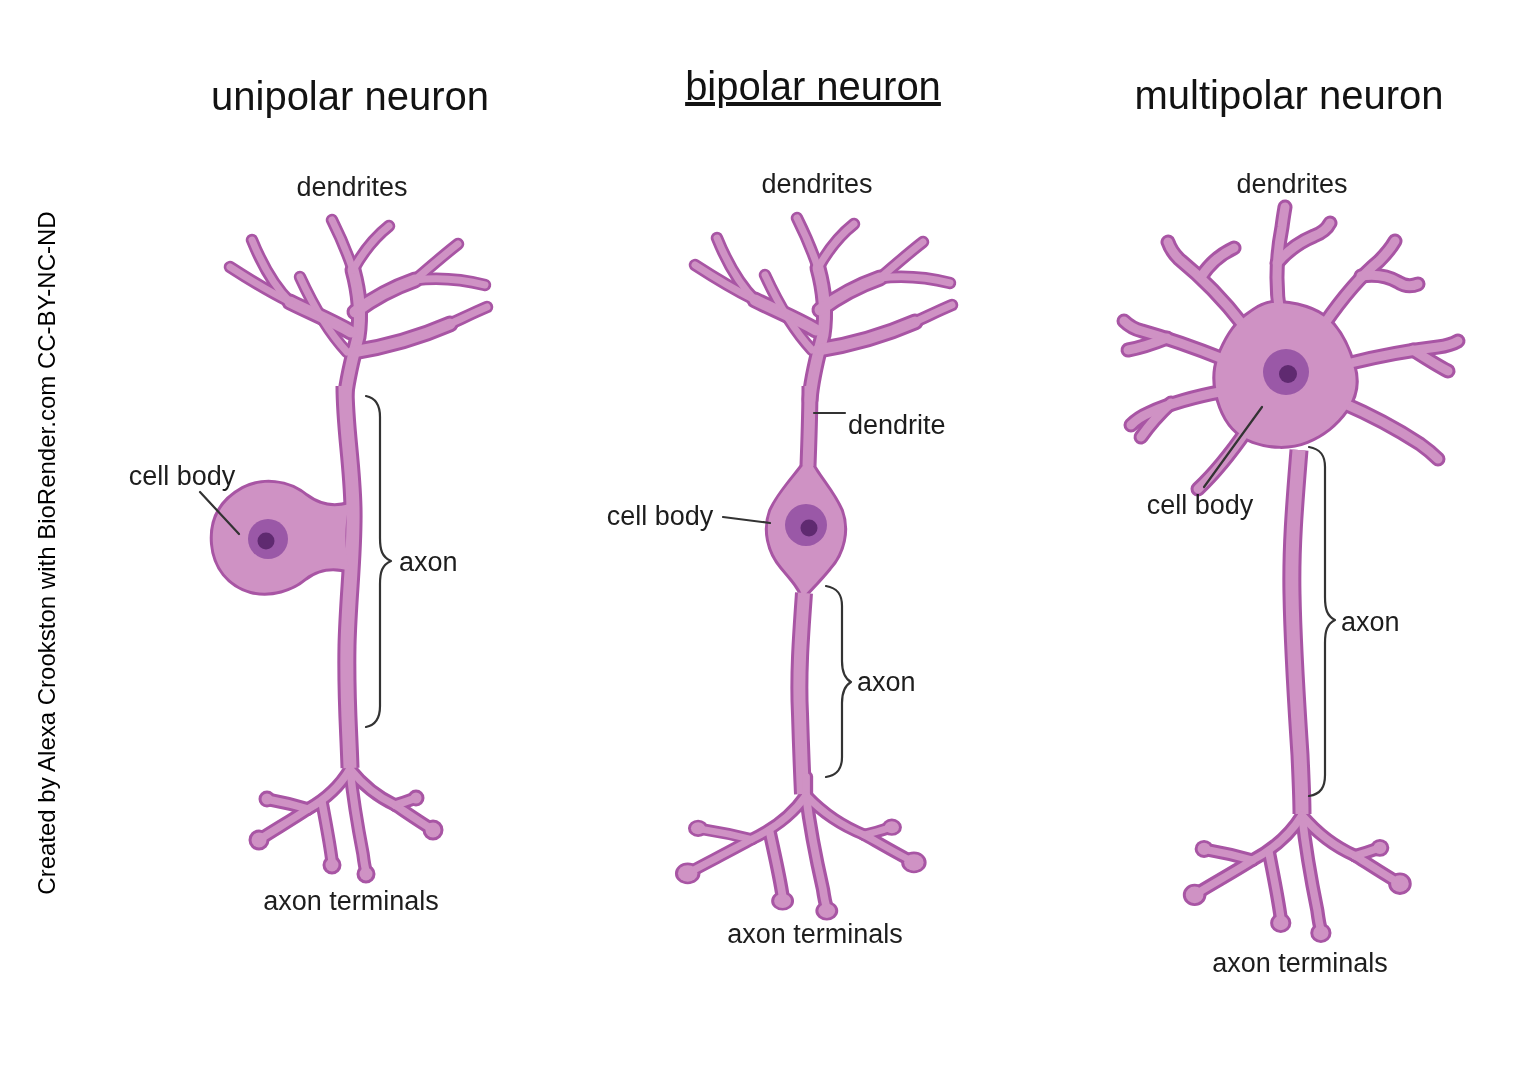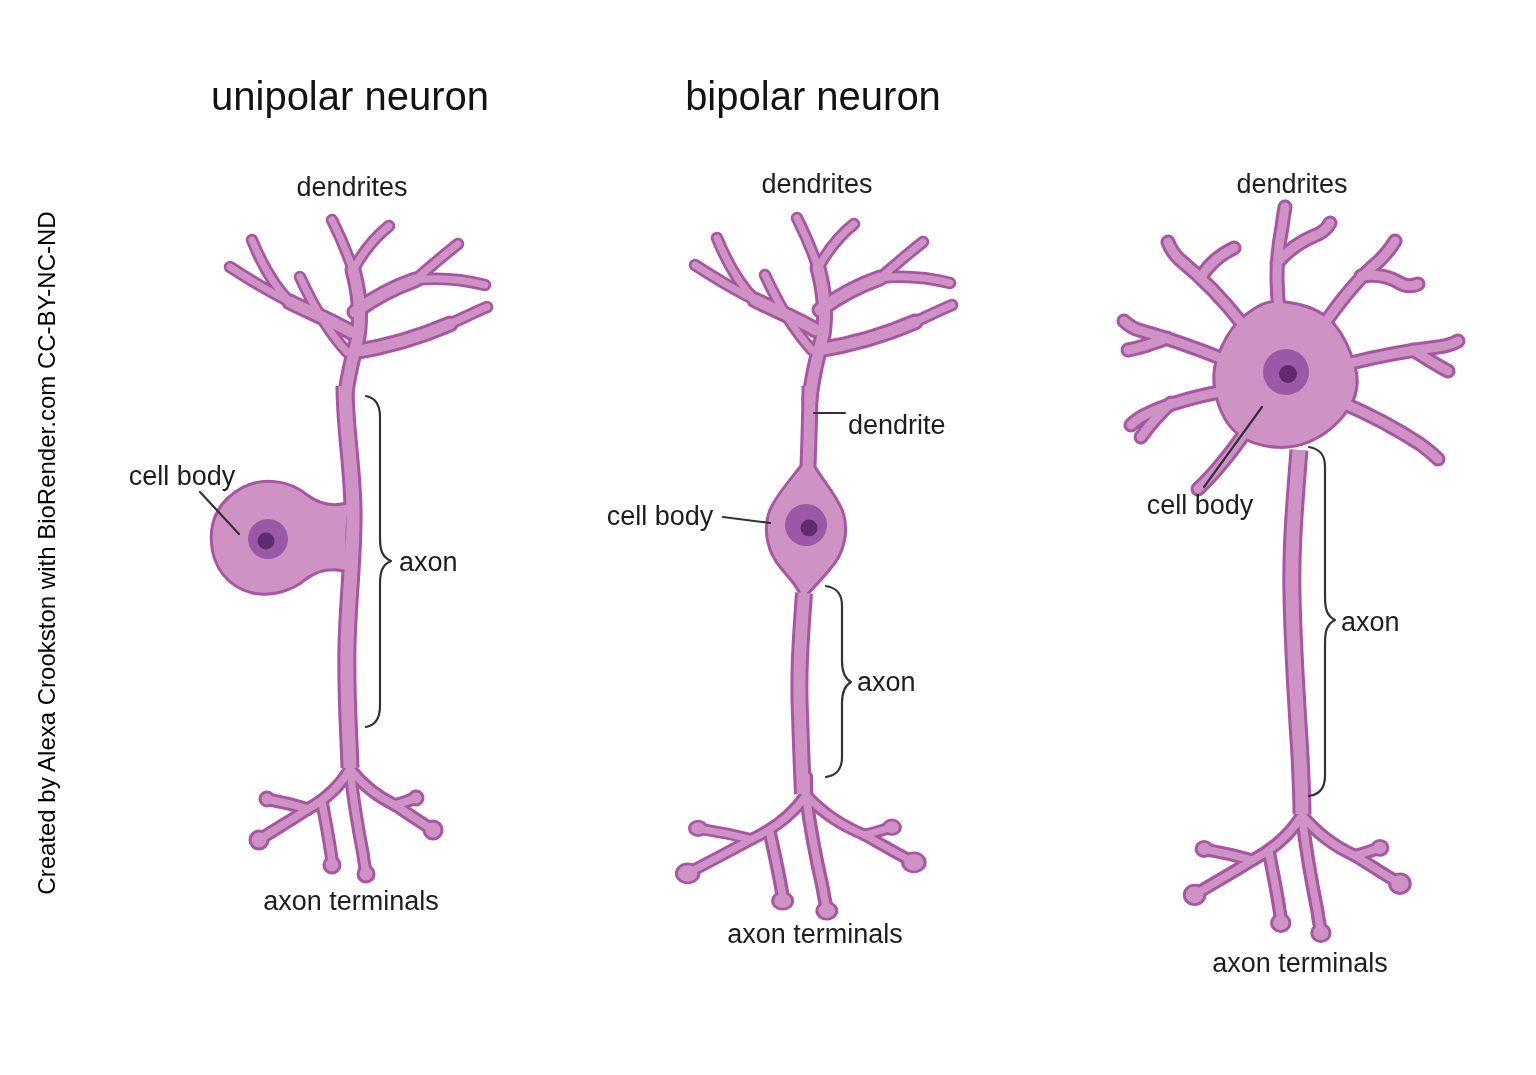--- a/index.html
+++ b/index.html
@@ -200,21 +200,22 @@
       <path class="ann" d="M 826 586 C 838 588 842 595 842 606 L 842 661 C 842 671 844 678 851 682 C 844 686 842 693 842 703 L 842 757 C 842 768 838 775 826 777"></path>
       <path class="ann" d="M 1309 447 C 1321 449 1325 456 1325 467 L 1325 597 C 1325 609 1327 616 1335 620 C 1327 624 1325 631 1325 643 L 1325 775 C 1325 787 1321 794 1309 796"></path>
       <path class="ann" d="M 200 492 L 239 534"></path>
       <path class="ann" d="M 814 413 L 845 413"></path>
       <path class="ann" d="M 723 517 L 770 523"></path>
       <path class="ann" d="M 1262 407 L 1204 487"></path>
     </g>
   </svg>
 
   <div class="title" style="left:350px; top:96px;">unipolar neuron</div>
-  <div class="title" style="left:813px; top:96px;">bipolar neuron</div>
+  <div class="title" style="left:813px; top:86px;text-decoration:underline;">bipolar neuron</div>
+  <div class="title" style="left:1289px; top:95px;">multipolar neuron</div>
 
   <div class="label centered" style="left:352px; top:187px;">dendrites</div>
   <div class="label centered" style="left:182px; top:476px;">cell body</div>
   <div class="label left-anchored" style="left:399px; top:562px;">axon</div>
   <div class="label centered" style="left:351px; top:901px;">axon terminals</div>
 
   <div class="label centered" style="left:817px; top:184px;">dendrites</div>
   <div class="label left-anchored" style="left:848px; top:413px;margin-top:12px;">dendrite</div>
   <div class="label centered" style="left:660px; top:516px;">cell body</div>
   <div class="label left-anchored" style="left:857px; top:682px;">axon</div>

